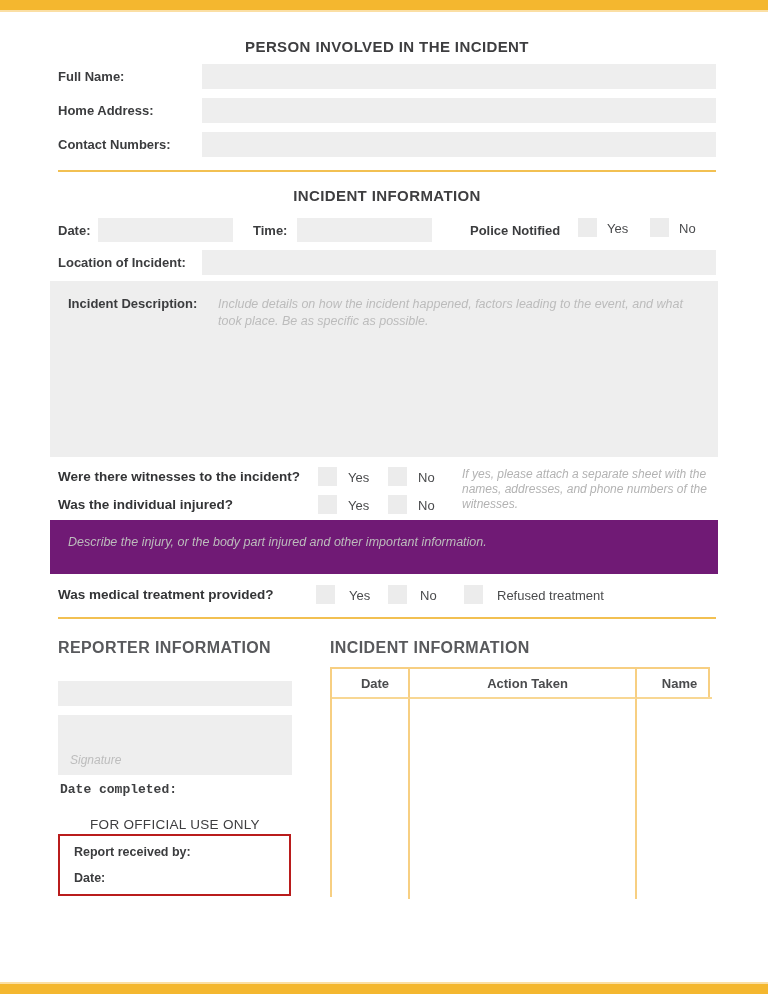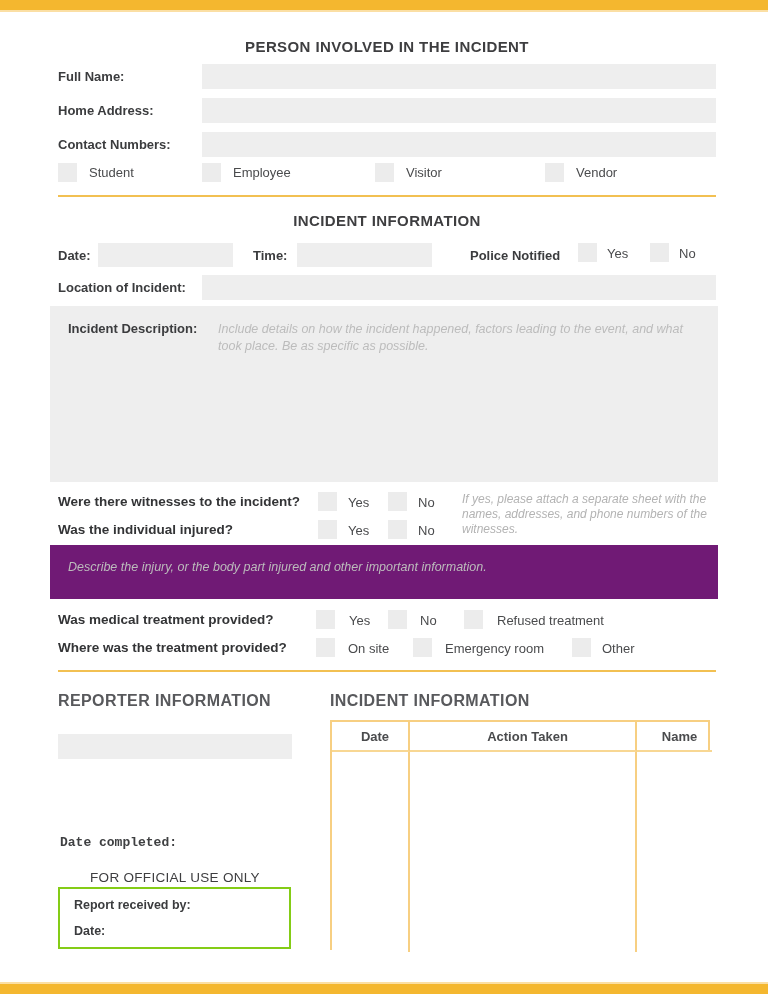--- a/index.html
+++ b/index.html
@@ -66,21 +66,21 @@
   .med-row { margin-top:11px; }
 
   .bottom { position:relative; margin-top:12px; height:275px; }
   .col-title { font-weight:bold; font-size:16px; letter-spacing:.4px; color:#58595c; position:absolute; }
   .name-label { position:absolute; left:0; top:31px; font-weight:bold; font-size:12.5px; color:#3b3c3e; }
   .name-input { position:absolute; left:0; top:50px; width:234px; height:25px; background:#eeeeee; }
   .sig-box { position:absolute; left:0; top:84px; width:234px; height:60px; background:#eeeeee; }
   .sig-ph { position:absolute; left:12px; bottom:8px; font-style:italic; font-size:12px; color:#bdbdbd; }
   .date-completed { position:absolute; left:2px; top:151px; font-weight:bold; font-size:13px;font-family:Liberation Mono, monospace; }
   .official-title { position:absolute; left:0; top:186px; width:234px; text-align:center; font-weight:normal; font-size:13.5px; color:#3e3e40; letter-spacing:.3px; }
-  .official-box { position:absolute; left:0; top:203px; width:233px; height:62px; border:2px solid #84cc16; background:#fff; }
+  .official-box { position:absolute; left:0; top:203px; width:233px; height:62px; border:2px solid #b91c1c; background:#fff; }
   .official-lbl { position:absolute; left:14px; font-weight:bold; font-size:12.5px; color:#3b3c3e; }
   .official-lbl-1 { top:9px; }
   .official-lbl-2 { top:35px; }
 
   .right-col-title { left:272px; top:8px; }
   .left-col-title { left:0; top:8px; }
   .actions-table {
     position:absolute; left:272px; top:36px; width:380px; height:230px;
     display:grid; grid-template-columns:78px 227px 75px; grid-template-rows:30px 200px;
     border:2px solid #f7cf82;
@@ -109,38 +109,20 @@
     </div>
     <div class="row-field">
       <span class="lbl lbl-col">Home Address:</span>
       <span class="input"></span>
     </div>
     <div class="row-field">
       <span class="lbl lbl-col">Contact Numbers:</span>
       <span class="input"></span>
     </div>
 
-    <div class="types-row">
-      <span class="type-item" style="left:0">
-        <span class="cb"></span>
-        <span class="cb-label">Student</span>
-      </span>
-      <span class="type-item" style="left:144px">
-        <span class="cb"></span>
-        <span class="cb-label">Employee</span>
-      </span>
-      <span class="type-item" style="left:317px">
-        <span class="cb"></span>
-        <span class="cb-label">Visitor</span>
-      </span>
-      <span class="type-item" style="left:487px">
-        <span class="cb"></span>
-        <span class="cb-label">Vendor</span>
-      </span>
-    </div>
 
     <div class="divider"></div>
 
     <div class="section-title title-b">INCIDENT INFORMATION</div>
 
     <div class="abs-row daterow">
       <span class="lbl" style="left:0">Date:</span>
       <span class="mini-input" style="left:40px;width:135px"></span>
       <span class="lbl" style="left:195px">Time:</span>
       <span class="mini-input" style="left:239px;width:135px"></span>
@@ -185,36 +167,30 @@
     <div class="q-row med-row">
       <span class="q" style="left:0">Was medical treatment provided?</span>
       <span class="cb abs-cb" style="left:258px"></span>
       <span class="abs-cb-lab" style="left:291px">Yes</span>
       <span class="cb abs-cb" style="left:330px"></span>
       <span class="abs-cb-lab" style="left:362px">No</span>
       <span class="cb abs-cb" style="left:406px"></span>
       <span class="abs-cb-lab" style="left:439px">Refused treatment</span>
     </div>
 
-    <div class="q-row" style="margin-top:8px">
-      <span class="q" style="left:0">Where was the treatment provided?</span>
-      <span class="cb abs-cb" style="left:258px"></span>
-      <span class="abs-cb-lab" style="left:290px">On site</span>
-      <span class="cb abs-cb" style="left:355px"></span>
-      <span class="abs-cb-lab" style="left:387px">Emergency room</span>
-      <span class="cb abs-cb" style="left:514px"></span>
-      <span class="abs-cb-lab" style="left:544px">Other</span>
-    </div>
 
     <div class="divider divider-2"></div>
 
     <div class="bottom">
 
       <div class="col-title left-col-title">REPORTER INFORMATION</div>
       <div class="name-input"></div>
+      <div class="sig-box">
+        <span class="sig-ph">Signature</span>
+      </div>
       <div class="date-completed">Date completed:</div>
       <div class="official-title">FOR OFFICIAL USE ONLY</div>
       <div class="official-box">
         <span class="official-lbl official-lbl-1">Report received by:</span>
         <span class="official-lbl official-lbl-2">Date:</span>
       </div>
 
       <div class="col-title right-col-title">INCIDENT INFORMATION</div>
       <div class="actions-table">
         <div class="th">Date</div>

